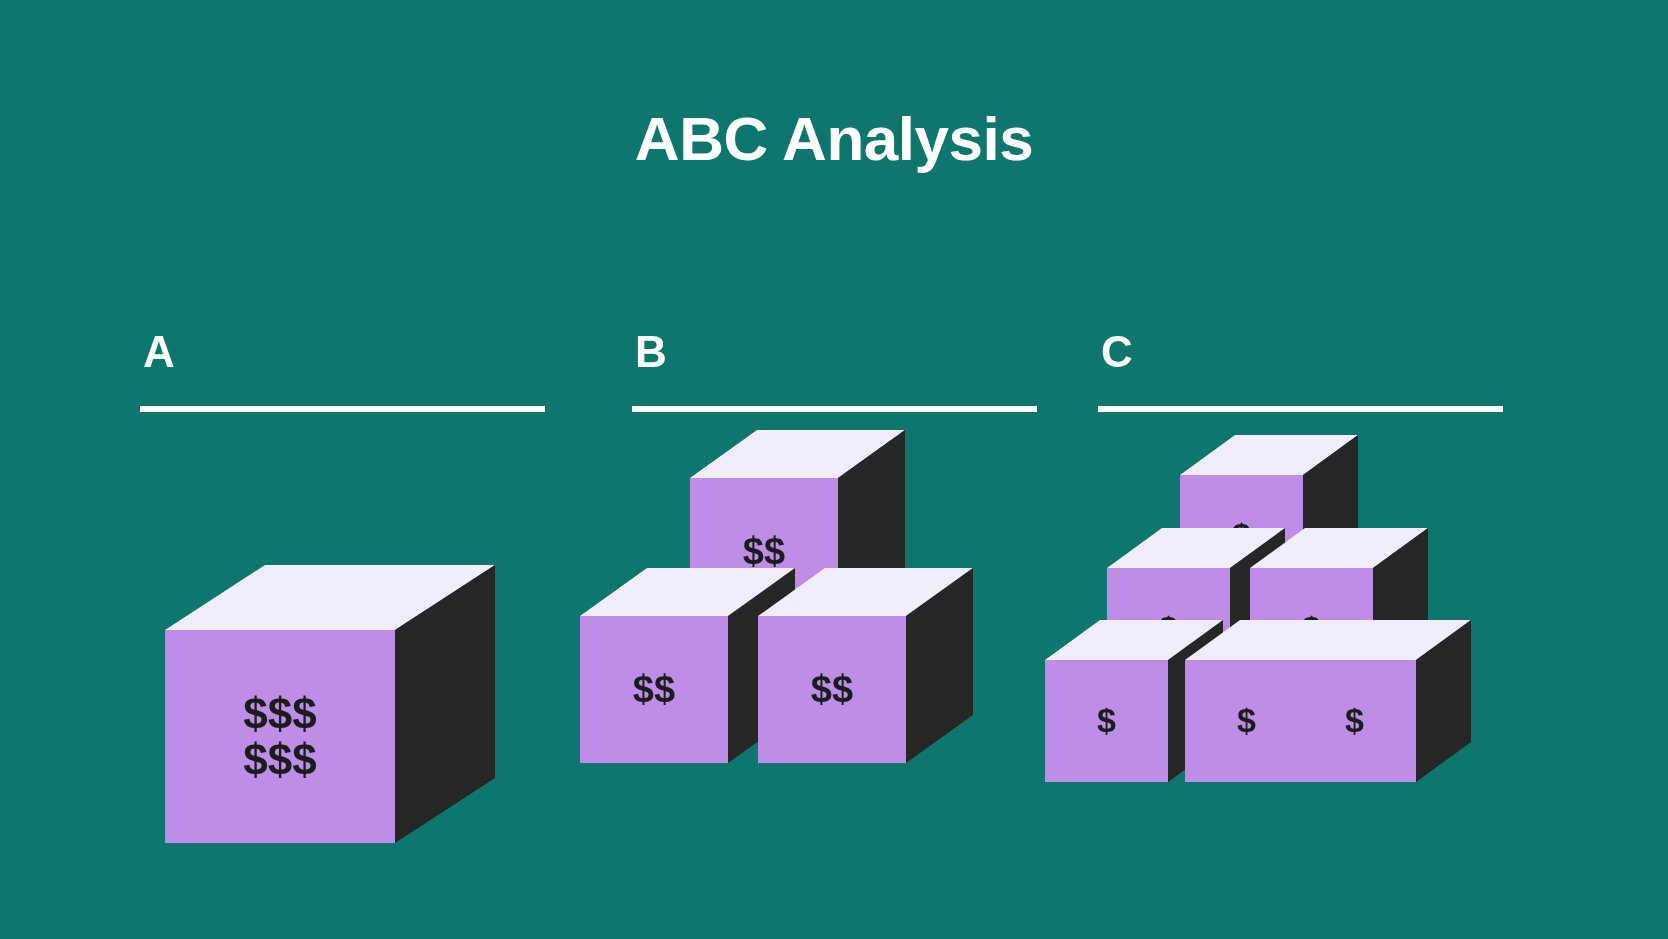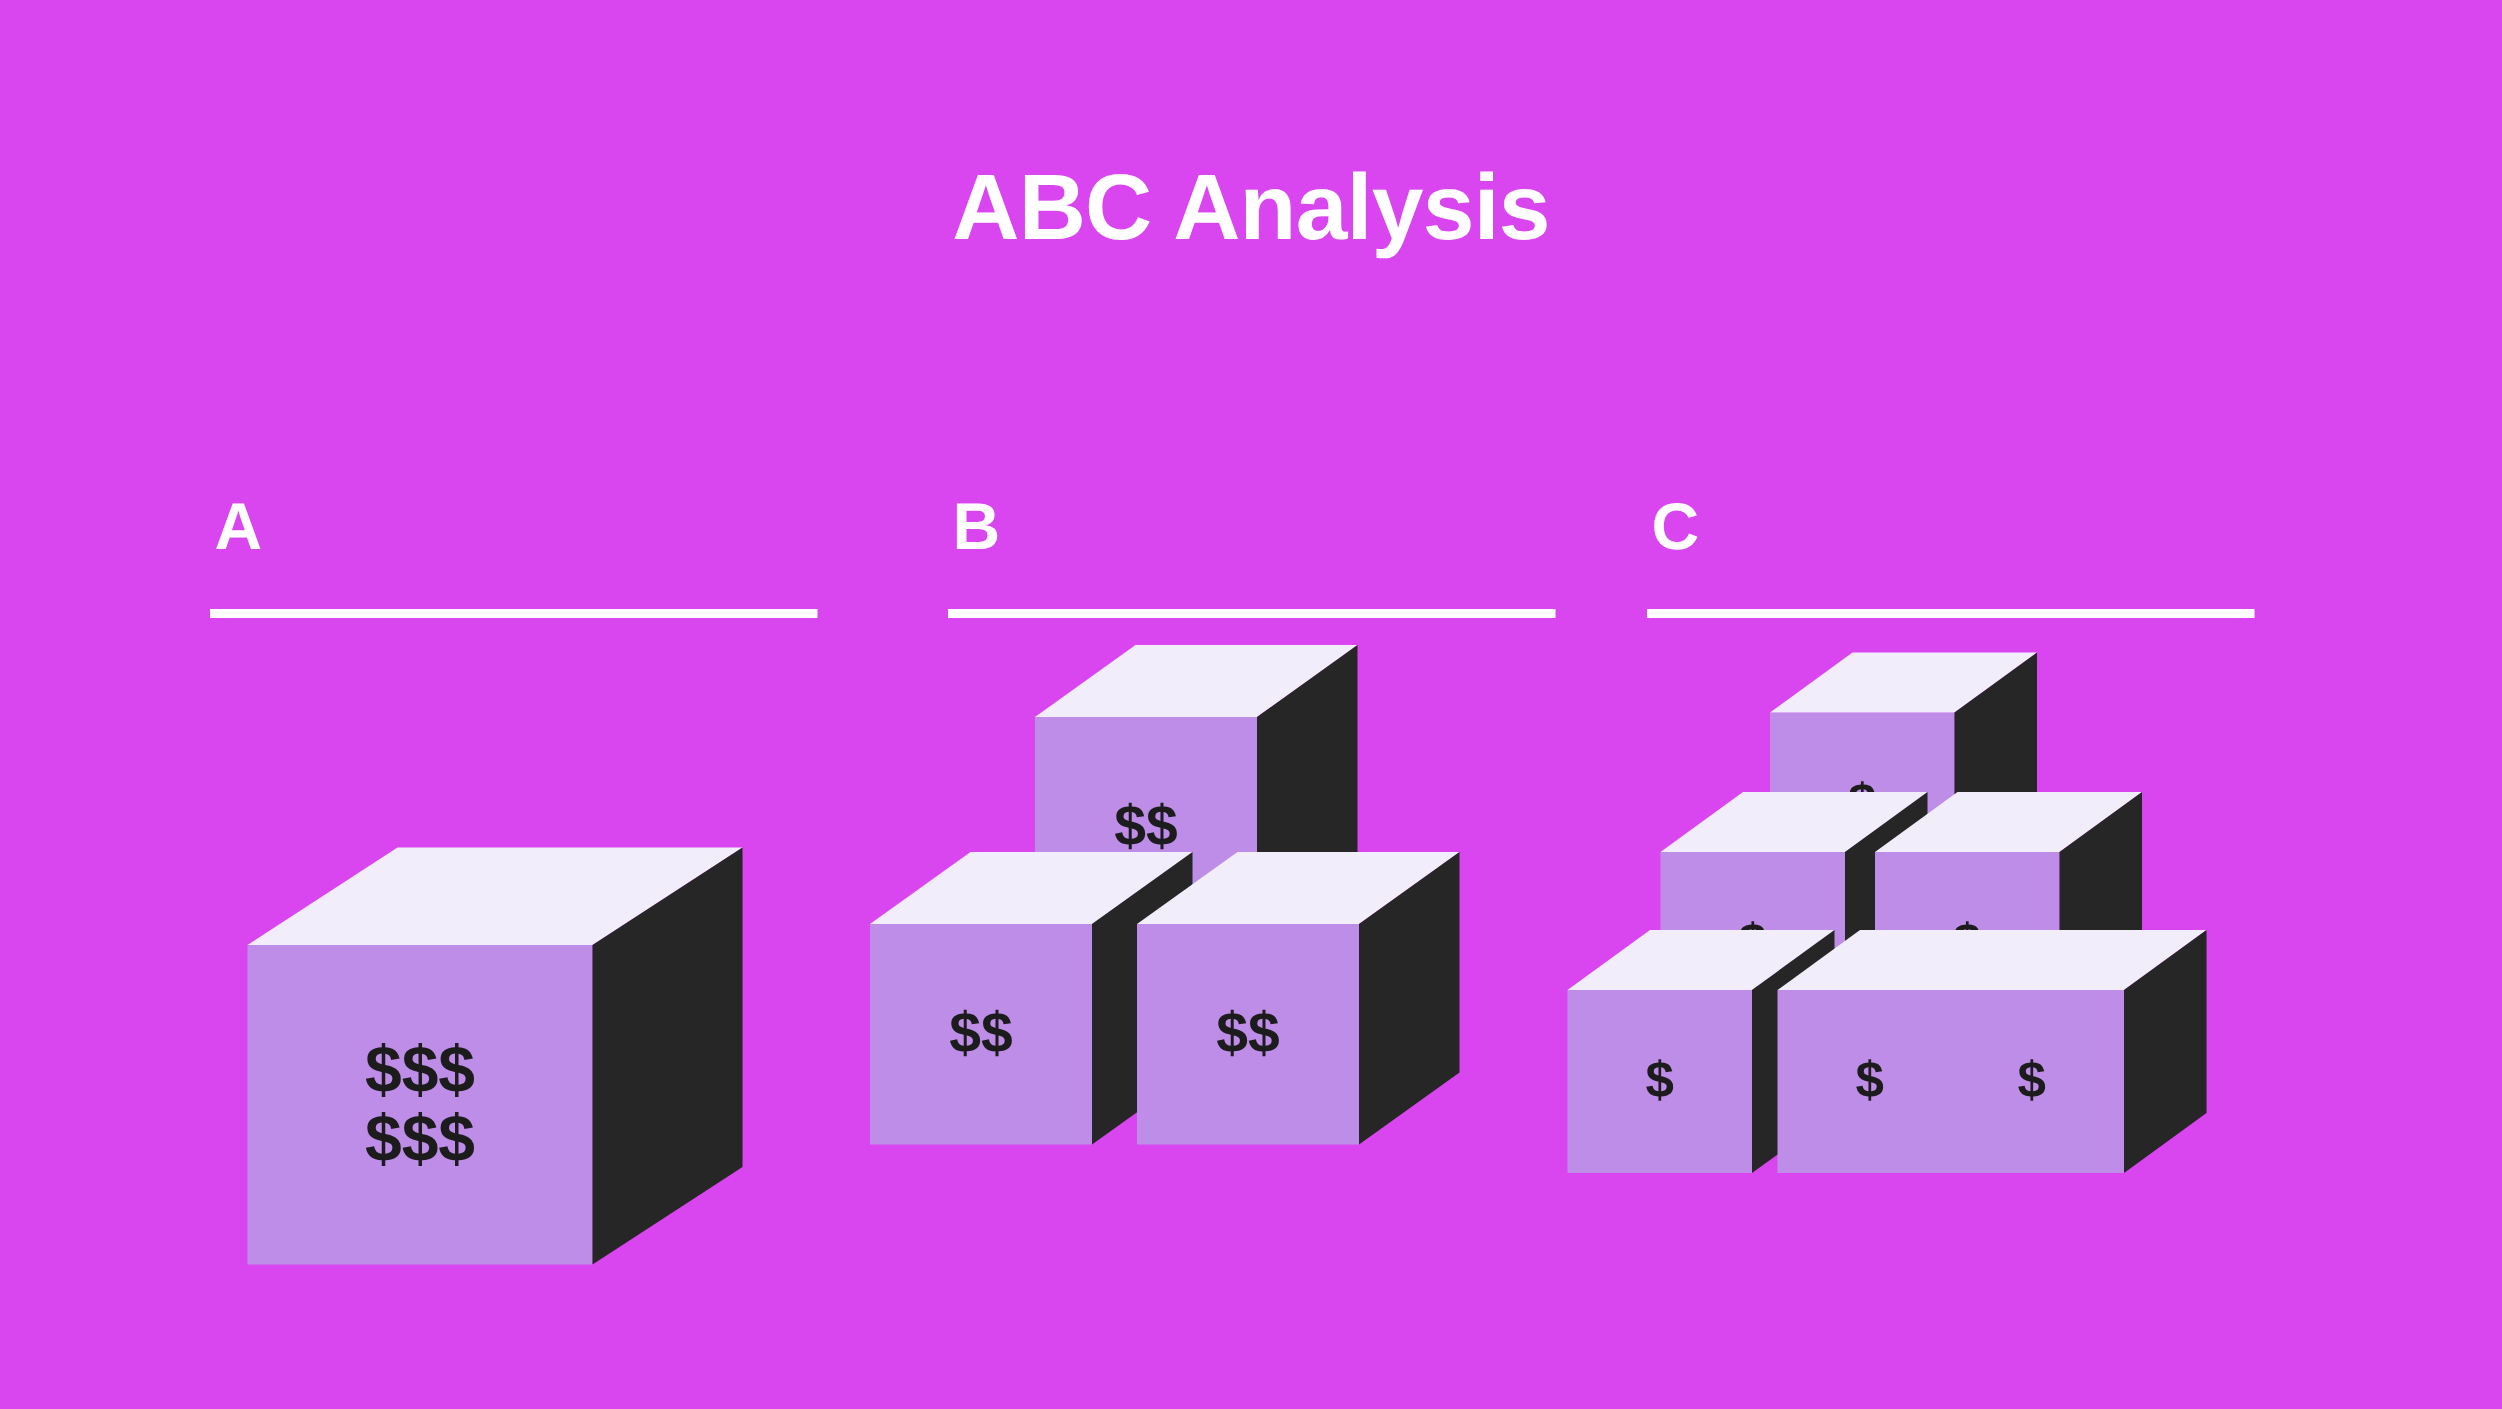--- a/index.html
+++ b/index.html
@@ -10,21 +10,21 @@
     width: 1668px;
     height: 939px;
     overflow: hidden;
     font-family: "Liberation Sans", sans-serif;
     background: #223458;
   }
   .canvas {
     position: relative;
     width: 1668px;
     height: 939px;
-    background: #d946ef;
+    background: #0f766e;
   }
 
   
   .title {
     position: absolute;
     top: 108px;
     left: 0;
     width: 1668px;
     text-align: center;
     color: #ffffff;

